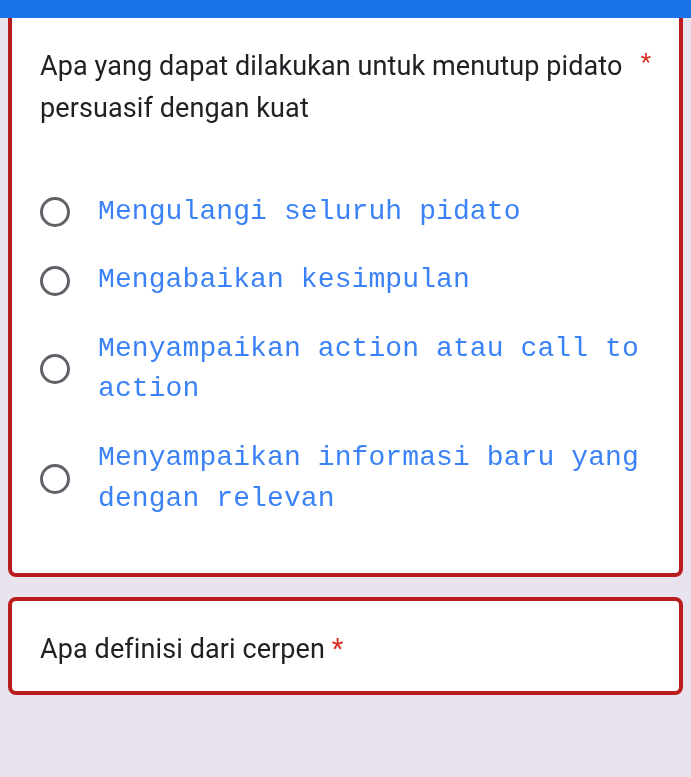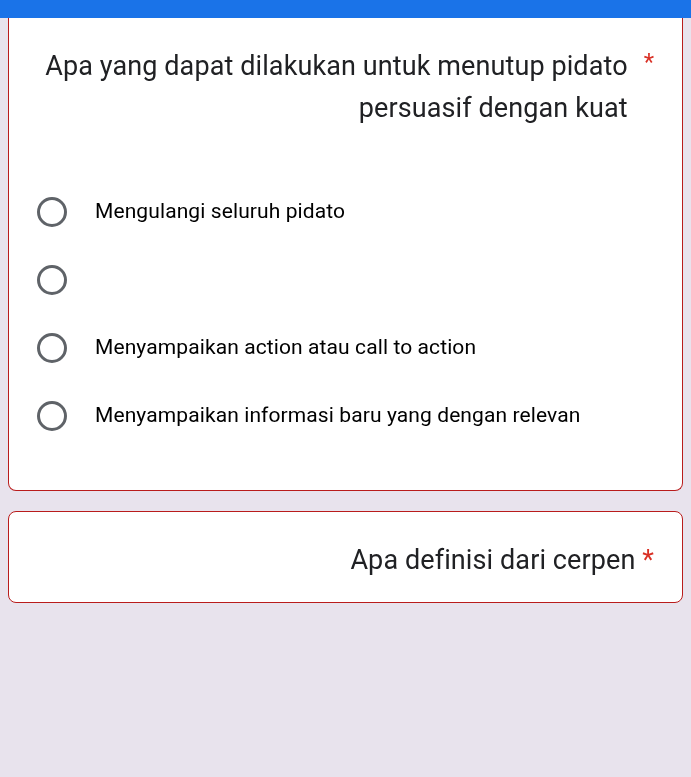--- a/index.html
+++ b/index.html
@@ -1,38 +1,37 @@
 <!DOCTYPE html>
 <html><head>
 <meta charset="utf-8">
 <style>
   * {
     box-sizing: border-box;
     margin: 0;
     padding: 0;
-    text-align: right;
   }
   body {
     font-family: Roboto, Arial, sans-serif;
     background: #e8e3ed;
     width: 691px;
     height: 777px;
     overflow: hidden;
   }
   .top-bar {
     background: #1a73e8;
     height: 18px;
     width: 100%;
   }
   .content-wrapper {
     padding: 0 8px;
   }
   .question-card {
     background: #ffffff;
-    border: 1px solid #b91c1c;
+    border: 4px solid #b91c1c;
     border-radius: 8px;
     padding: 28px 28px 40px 28px;
     margin-top: 0;
   }
   .question-card.first {
     border-top: none;
     border-top-left-radius: 0;
     border-top-right-radius: 0;
     margin-top: 0;
   }
@@ -72,24 +71,25 @@
     min-height: 68px;
   }
   .radio-circle {
     width: 30px;
     height: 30px;
     border: 3px solid #5f6368;
     border-radius: 50%;
     flex-shrink: 0;
   }
   .option-label {
-    font-size: 21px;
-    color: #000000;
+    font-size: 28px;
+    color: #3b82f6;
     line-height: 1.45;
     letter-spacing: 0.1px;
+    font-family: Liberation Mono, monospace;
   }
 </style>
 </head>
 <body>
 
 <div class="top-bar"></div>
 
 <div class="content-wrapper">
 
   <div class="question-card first">
@@ -97,20 +97,21 @@
       <div class="question-text">Apa yang dapat dilakukan untuk menutup pidato persuasif dengan kuat</div>
       <div class="required-star">*</div>
     </div>
     <div class="options">
       <div class="option-row">
         <div class="radio-circle"></div>
         <div class="option-label">Mengulangi seluruh pidato</div>
       </div>
       <div class="option-row">
         <div class="radio-circle"></div>
+        <div class="option-label">Mengabaikan kesimpulan</div>
       </div>
       <div class="option-row">
         <div class="radio-circle"></div>
         <div class="option-label">Menyampaikan action atau call to action</div>
       </div>
       <div class="option-row">
         <div class="radio-circle"></div>
         <div class="option-label">Menyampaikan informasi baru yang dengan relevan</div>
       </div>
     </div>

